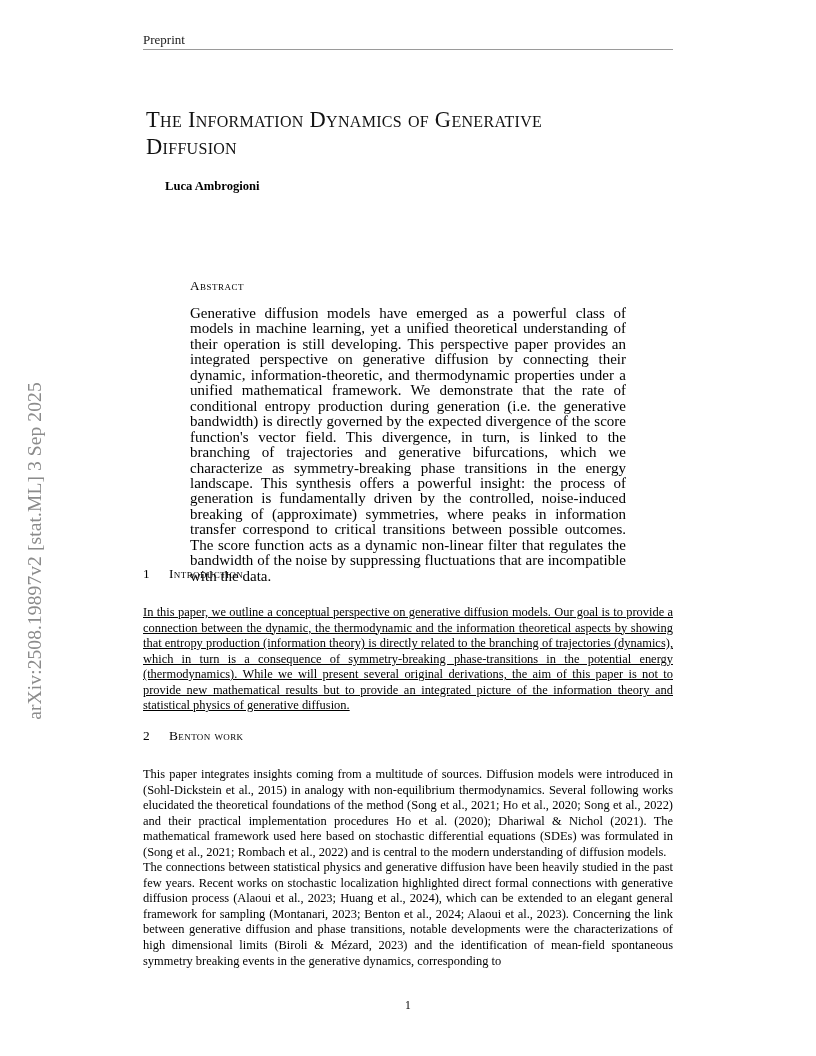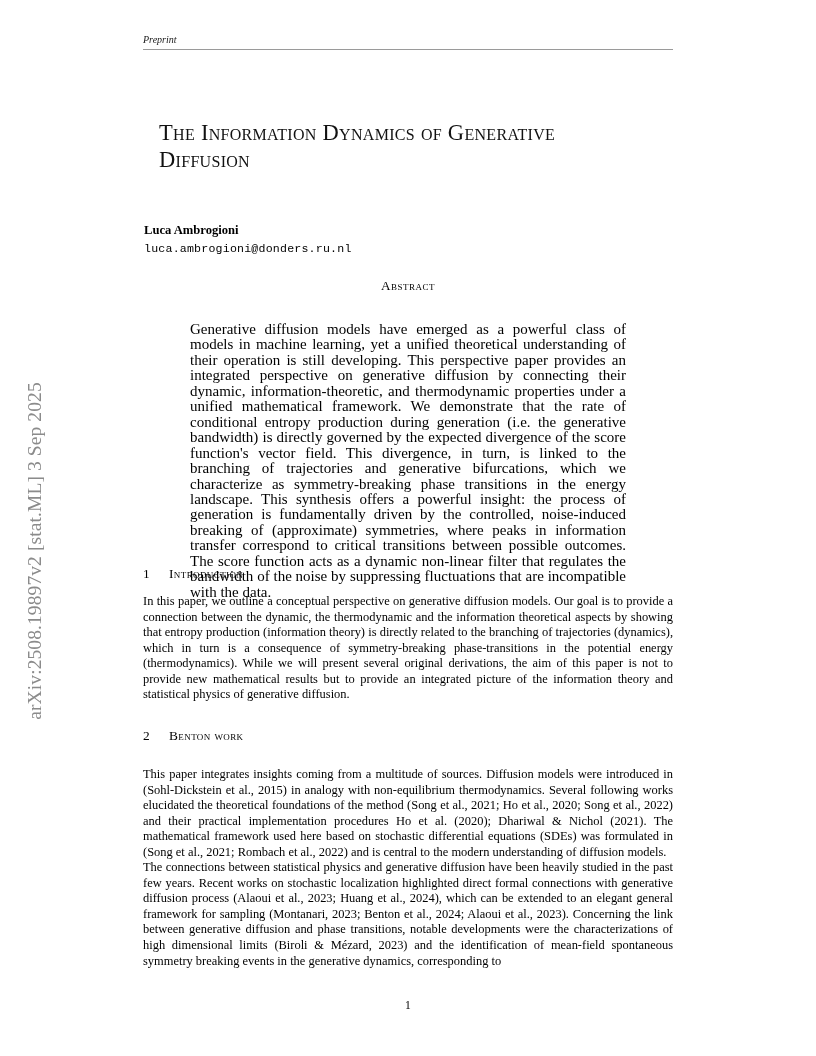--- a/index.html
+++ b/index.html
@@ -47,22 +47,21 @@
   }
 
   
   #running-head {
     position: absolute;
     left: 0;
     top: 33px;
     width: 530px;
   }
   #running-head .rh-label {
-    font-style: italic;
-    font-size: 10px;
+    font-size: 13px;
     line-height: 14px;
     color: #1a1a1a;
   }
   #running-head .rh-rule {
     margin-top: 2px;
     width: 530px;
     height: 1px;
     background: #9a9a9a;
   }
 
@@ -72,31 +71,30 @@
     left: 0;
     top: 103px;
     width: 490px;
   }
   #doc-title {
     font-size: 22.5px;
     line-height: 27px;
     font-variant: small-caps;
     letter-spacing: 0.3px;
     color: #111111;
-    margin: 16px;
+    margin: 3px;
     font-weight: normal;
   }
 
   
   #author-block {
     position: absolute;
-    left: 1px;
+    left: 22px;
     top: 179px;
     width: 480px;
-    margin-top: 44px;
   }
   #author-name {
     font-weight: bold;
     font-size: 12.6px;
     line-height: 15.6px;
   }
   .affil-line {
     font-size: 12.4px;
     line-height: 15.4px;
   }
@@ -109,25 +107,25 @@
   }
 
   
   #abstract-block {
     position: absolute;
     left: 47px;
     top: 278px;
     width: 436px;
   }
   #abstract-heading {
-    text-align: center;
+    text-align: left;
     font-variant: small-caps;
     font-size: 13.2px;
     letter-spacing: 0.5px;
-    margin-bottom: 28px;
+    margin-bottom: 12px;
   }
   #abstract-text {
     font-size: 15px;
     line-height: 15.45px;
     text-align: justify;
     text-justify: inter-word;
     hyphens: manual;
   }
 
   
@@ -154,21 +152,21 @@
     font-size: 12.45px;
     line-height: 15.55px;
     text-align: justify;
     text-justify: inter-word;
     margin: 0;
   }
   .body-par + .body-par {
   }
 
   #section-intro { top: 566px; }
-  #section-intro .sec-body { margin-top: 12px; }
+  #section-intro .sec-body { margin-top: 23px; text-decoration: underline; }
   #section-related { top: 728px; }
   #section-related .sec-body { margin-top: 23px; }
 
   
   #page-number {
     position: absolute;
     left: 0;
     top: 999px;
     width: 530px;
     text-align: center;
@@ -188,21 +186,20 @@
     <div class="rh-label">Preprint</div>
     <div class="rh-rule"></div>
   </div>
 
   <div id="title-block">
     <h1 id="doc-title">The Information Dynamics of Generative Diffusion</h1>
   </div>
 
   <div id="author-block">
     <div id="author-name">Luca Ambrogioni</div>
-    <div id="author-email">luca.ambrogioni@donders.ru.nl</div>
   </div>
 
   <div id="abstract-block">
     <div id="abstract-heading">Abstract</div>
     <div id="abstract-text">Generative diffusion models have emerged as a powerful class of models in machine learning, yet a unified theoretical understanding of their operation is still developing. This perspective paper provides an integrated perspective on generative diffusion by connecting their dynamic, information-theoretic, and thermodynamic properties under a unified mathematical framework. We demonstrate that the rate of conditional entropy production during generation (i.e. the generative bandwidth) is directly governed by the expected divergence of the score function's vector field. This divergence, in turn, is linked to the branching of trajectories and generative bifurcations, which we characterize as symmetry-breaking phase transitions in the energy landscape. This synthesis offers a powerful insight: the process of generation is fundamentally driven by the controlled, noise-induced breaking of (approximate) symmetries, where peaks in information transfer correspond to critical transitions between possible outcomes. The score function acts as a dynamic non-linear filter that regulates the bandwidth of the noise by suppressing fluctuations that are incompatible with the data.</div>
   </div>
 
   <div class="section" id="section-intro">
     <h2 class="section-heading">
       <span class="sec-num">1</span>

